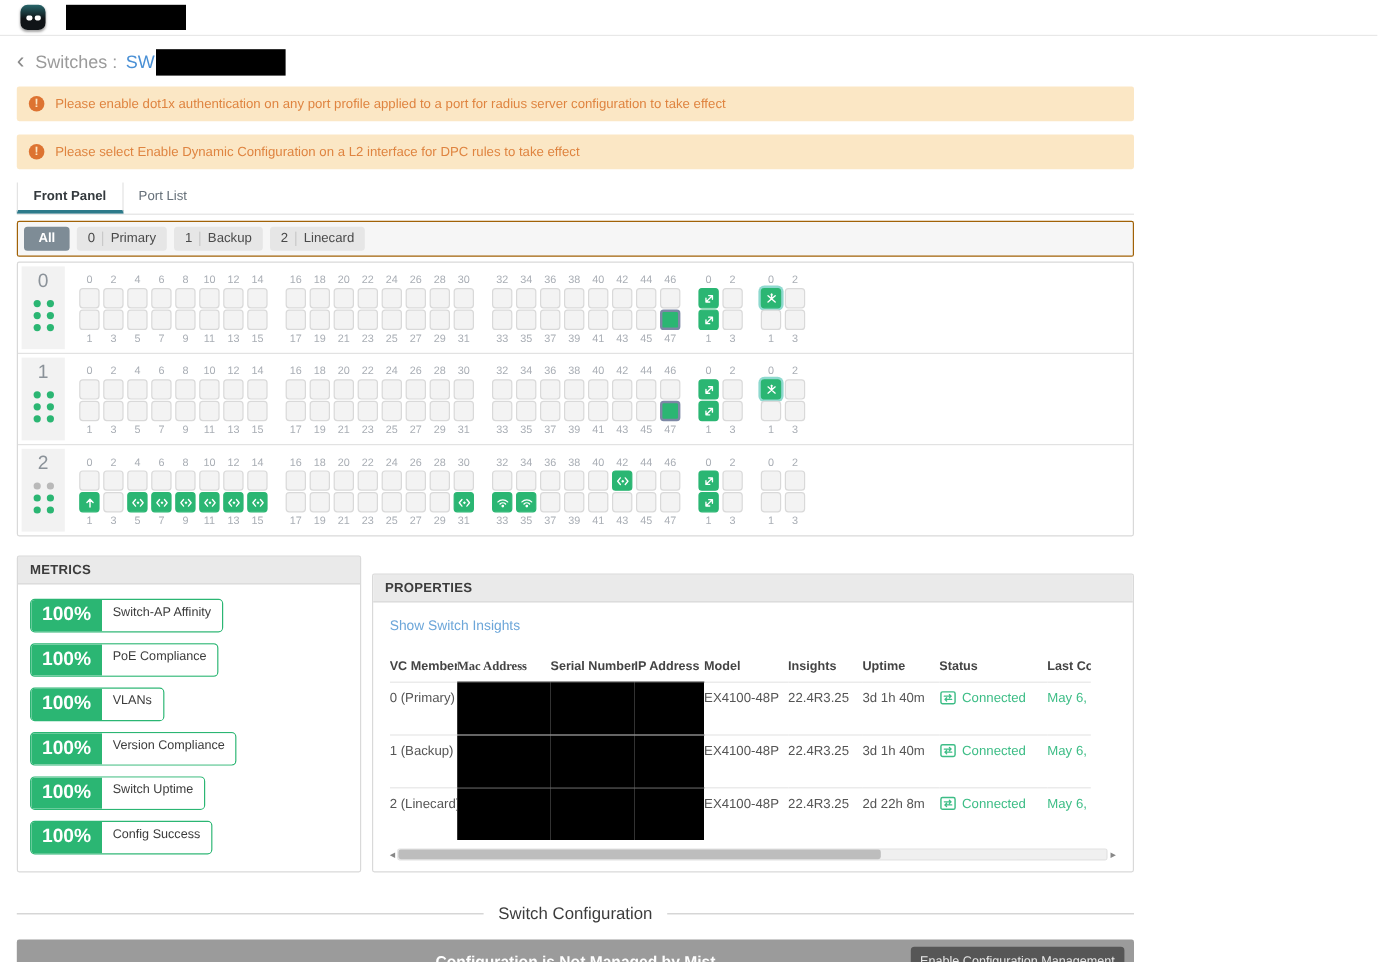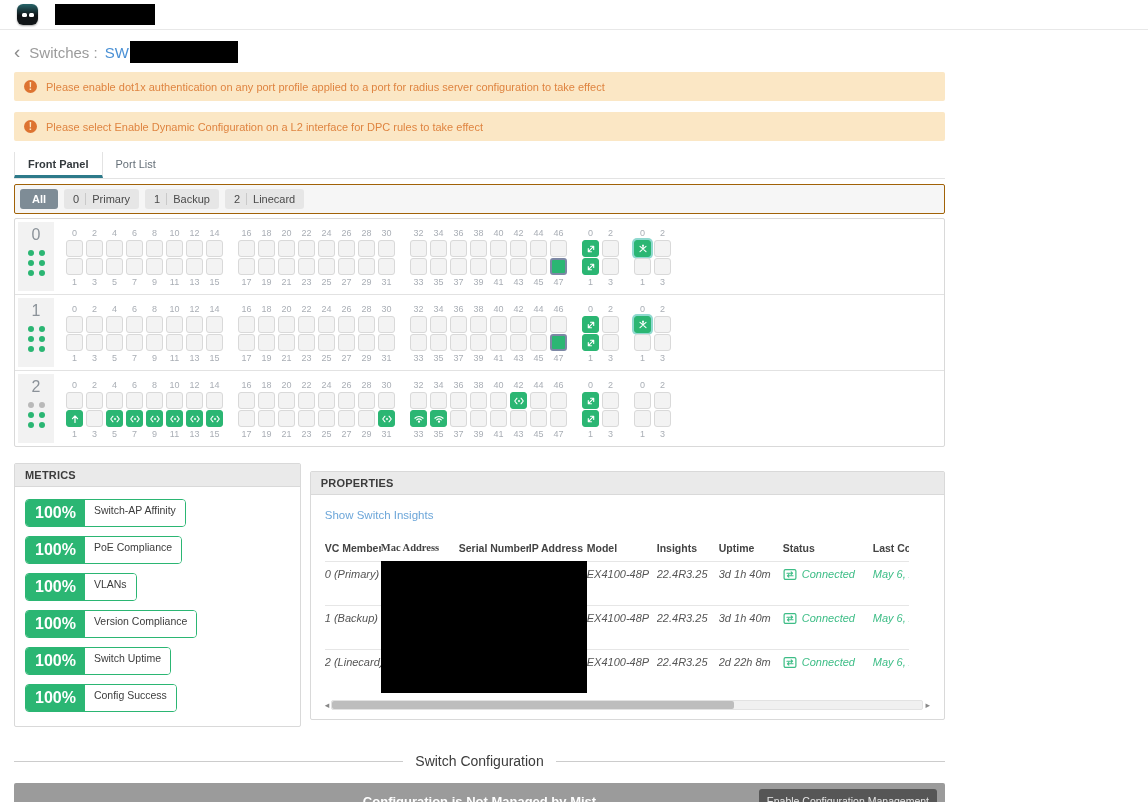--- a/index.html
+++ b/index.html
@@ -52,35 +52,35 @@
   .pnums { display:flex; gap:3px; }
   .pnums span { width:17px; text-align:center; font-size:9px; color:#a9aeb5; line-height:12px; }
   .cellrow { margin:1px 0; }
   .port { width:17px; height:17px; border-radius:3px; background:#f3f3f3; border:1px solid #d9d9d9; cursor:pointer; display:flex; align-items:center; justify-content:center; }
   .port.g { background:#2bb673; border-color:#2bb673; }
   .port.sel { background:#2bb673; border:2px solid #7d88a5; }
   .port.ring { box-shadow:0 0 0 2px #8fd9cf; }
   .port svg { width:12px; height:12px; display:block; }
 
   
-  .panels { display:flex; gap:9px; margin-top:16px; align-items:center; }
+  .panels { display:flex; gap:9px; margin-top:16px; align-items:flex-end; }
   .panel { border:1px solid #d9d9d9; border-radius:2px; background:#fff; }
   .panel-h { background:#eaeaea; border-bottom:1px solid #d9d9d9; font-size:11px; font-weight:bold; color:#3c3c3c; padding:5px 10px; letter-spacing:.2px; }
   .metrics { width:310px; }
   .metrics-body { padding:12px 10px 14px; display:flex; flex-wrap:wrap; gap:9px 10px; }
   .badge { display:inline-flex; border:1px solid #2bb673; border-radius:4px; overflow:hidden; cursor:pointer; }
   .badge .val { background:#2bb673; color:#fff; font-weight:bold; font-size:16px; padding:4px 9px; }
   .badge .lbl { background:#fff; color:#3c3c3c; font-size:10.5px; padding:4px 9px; }
   .props { width:687px; }
   .props-body { padding:10px 14px 8px; }
   .ins-link { color:#6ca6d9; font-size:11.5px; cursor:pointer; display:inline-block; }
   .tblwrap { margin-top:15px; overflow:hidden; width:584px; position:relative; }
   table { border-collapse:collapse; table-layout:fixed; width:720px; }
   th { font-size:10.5px; color:#444; text-align:left; font-weight:bold; padding:4px 4px 7px 0; white-space:nowrap; overflow:hidden; }
-  td { font-size:11px; color:#555; border-top:1px solid #e6e6e6; padding:6px 4px 24px 0; white-space:nowrap; overflow:hidden;font-style:italic; }
+  td { font-size:11px; color:#555; border-top:1px solid #e6e6e6; padding:6px 4px 24px 0; white-space:nowrap; overflow:hidden; }
   td.redacted { background:#000; border-top-color:#000; }
   .st { color:#3dbd86; display:flex; align-items:center; gap:5px; }
   .st svg { width:14px; height:13px; }
   td.lastc { color:#3dbd86; }
   .hscroll { display:flex; align-items:center; margin-top:6px; height:12px; gap:2px; }
   .harrow { font-size:9px; color:#888; cursor:pointer; line-height:10px; }
   .htrack { flex:1; background:#f0f0f0; border:1px solid #e2e2e2; height:10px; border-radius:2px; position:relative; }
   .hthumb { position:absolute; left:0; top:0; height:8px; width:68%; background:#bdbdbd; border-radius:2px; cursor:pointer; }
 
   

